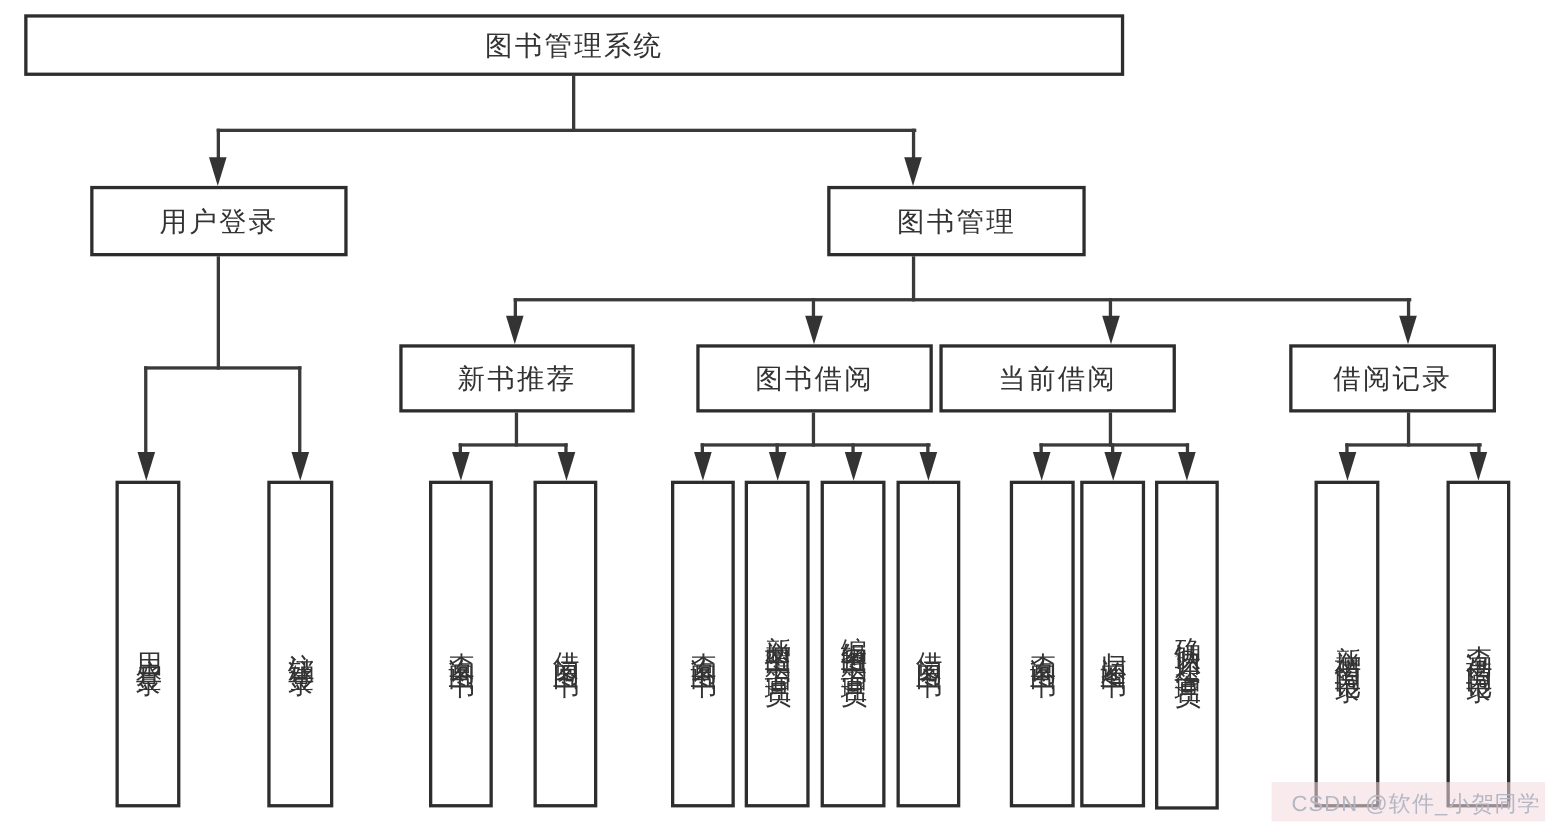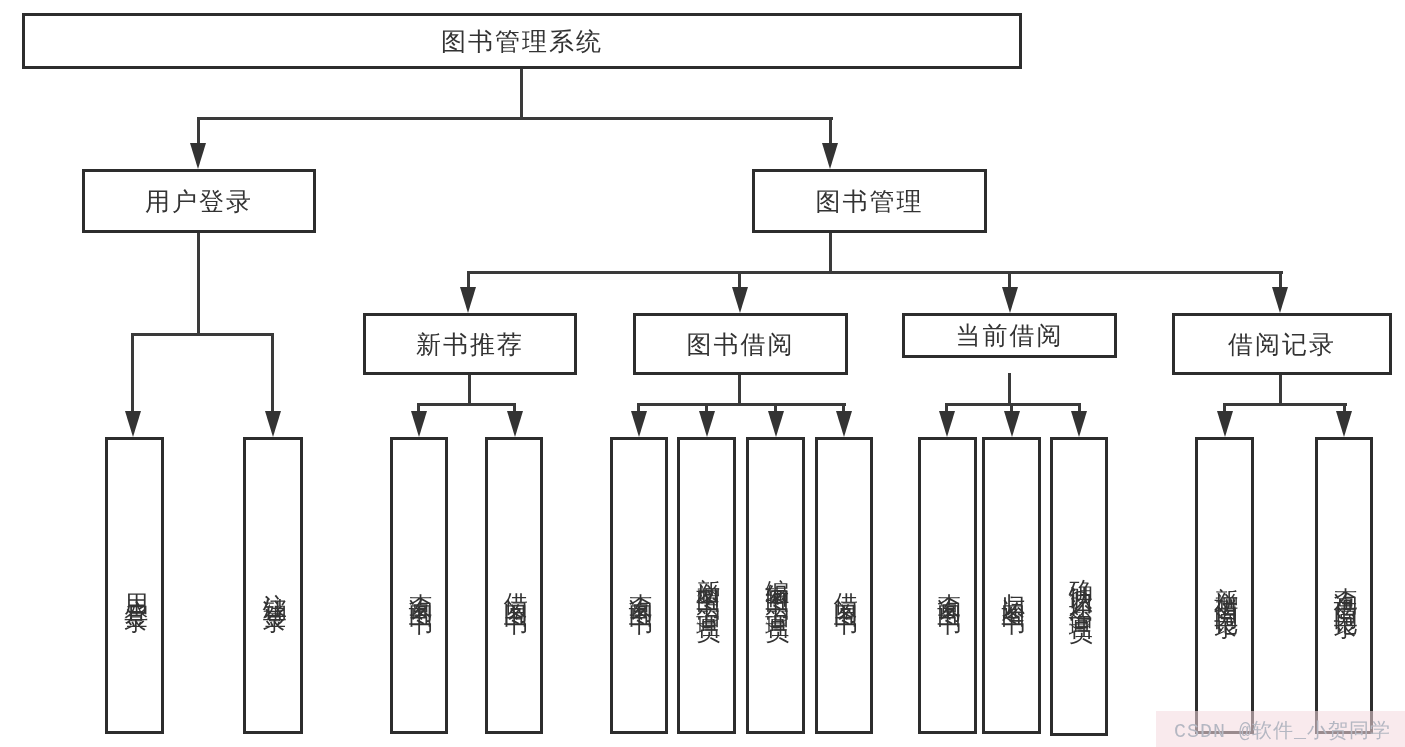--- a/index.html
+++ b/index.html
@@ -1,18 +1,18 @@
 <!DOCTYPE html>
 <html><head>
 <meta charset="utf-8">
 <style>
   html,body{margin:0;padding:0;background:#ffffff;}
   .stage{
     position:relative;width:1405px;height:747px;background:#ffffff;overflow:hidden;
-    font-family:Liberation Mono, monospace;color:#333333;
+    font-family:Liberation Sans, sans-serif;color:#333333;
   }
   
   .box{
     position:absolute;box-sizing:border-box;border:3px solid #2d2d2d;background:#ffffff;
     display:flex;align-items:center;justify-content:center;z-index:1;
   }
   .box .lbl{font-size:25px;color:#333333;letter-spacing:2px;white-space:nowrap;}
   .leaf .lbl{
     writing-mode:vertical-rl;text-orientation:mixed;
     font-size:24px;letter-spacing:6px;line-height:1.15;white-space:normal;
@@ -106,24 +106,24 @@
   <div class="box" style="left:752px;top:169px;width:235px;height:64px">
     <span class="lbl">图书管理</span>
   </div>
 
   <div class="box" style="left:633px;top:313px;width:215px;height:62px">
     <span class="lbl">图书借阅</span>
   </div>
   <div class="box" style="left:363px;top:313px;width:214px;height:62px">
     <span class="lbl">新书推荐</span>
   </div>
-  <div class="box" style="left:902px;top:313px;width:215px;height:45px">
+  <div class="box" style="left:854px;top:313px;width:215px;height:62px">
     <span class="lbl">当前借阅</span>
   </div>
-  <div class="box" style="left:1172px;top:313px;width:220px;height:62px">
+  <div class="box" style="left:1172px;top:313px;width:188px;height:62px">
     <span class="lbl">借阅记录</span>
   </div>
 
   <div class="box leaf" style="left:105px;top:437px;width:59px;height:297px">
     <span class="lbl">用户登录</span>
   </div>
   <div class="box leaf" style="left:243px;top:437px;width:60px;height:297px">
     <span class="lbl">注销登录</span>
   </div>
 

